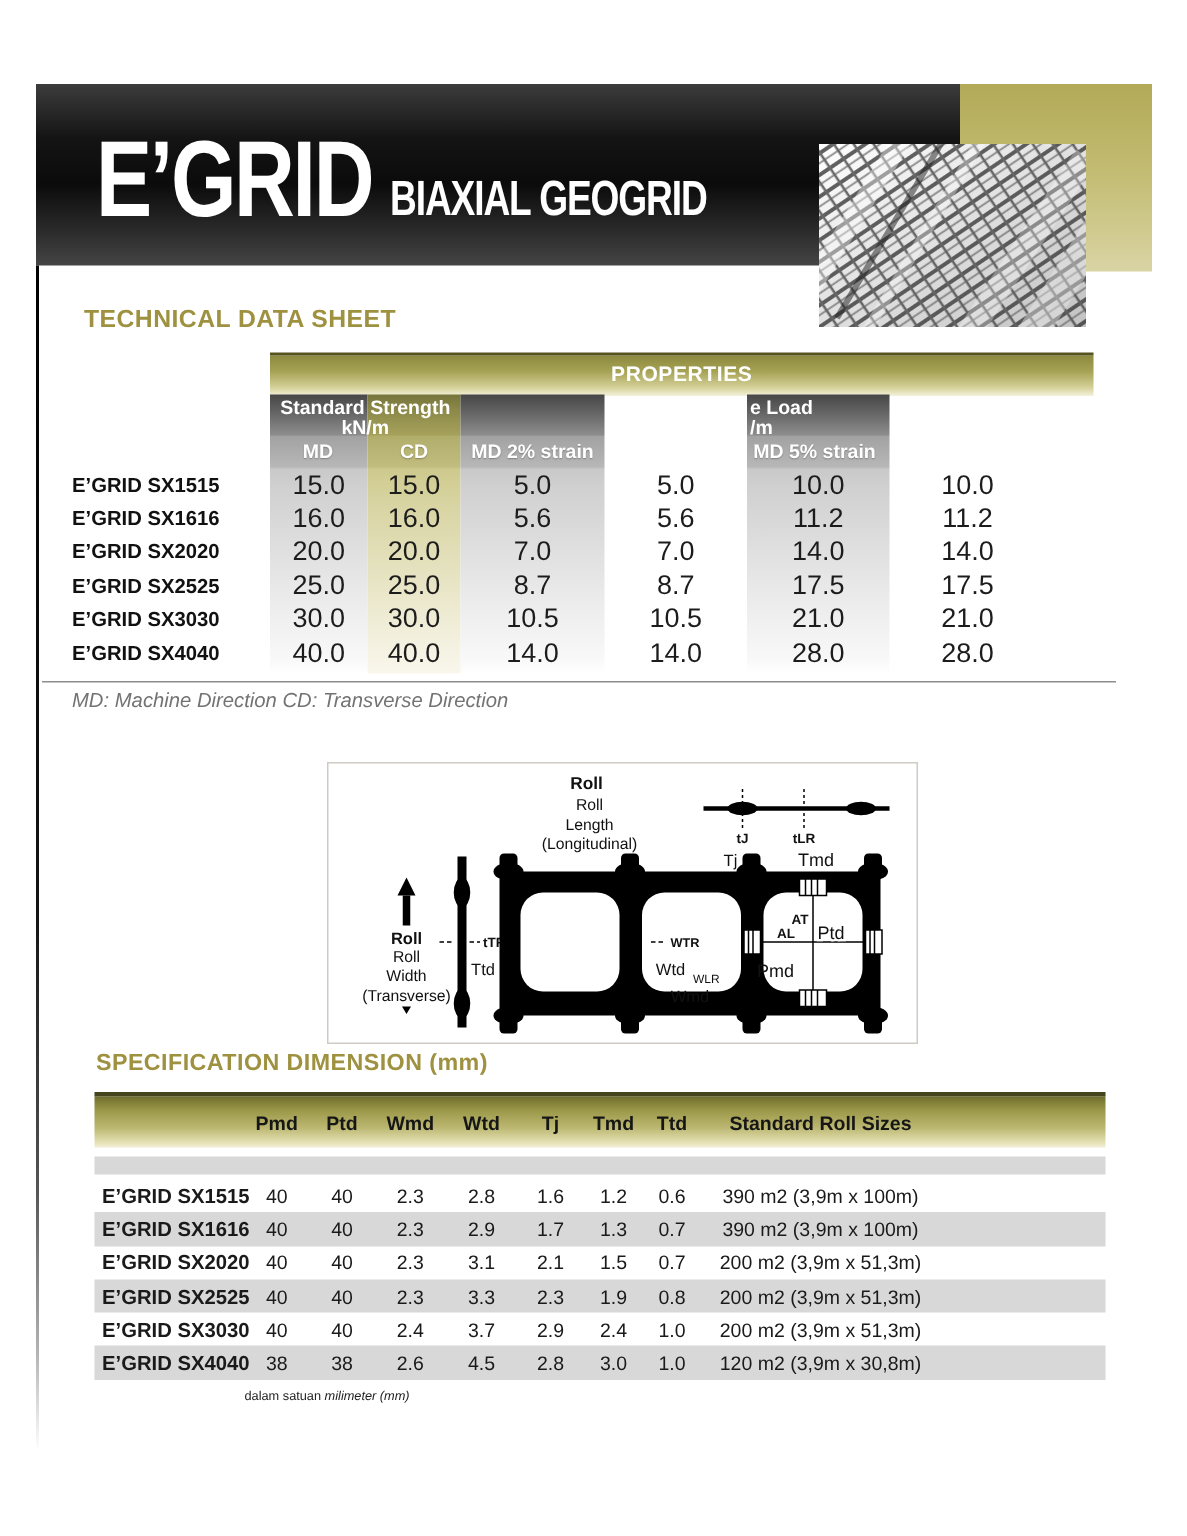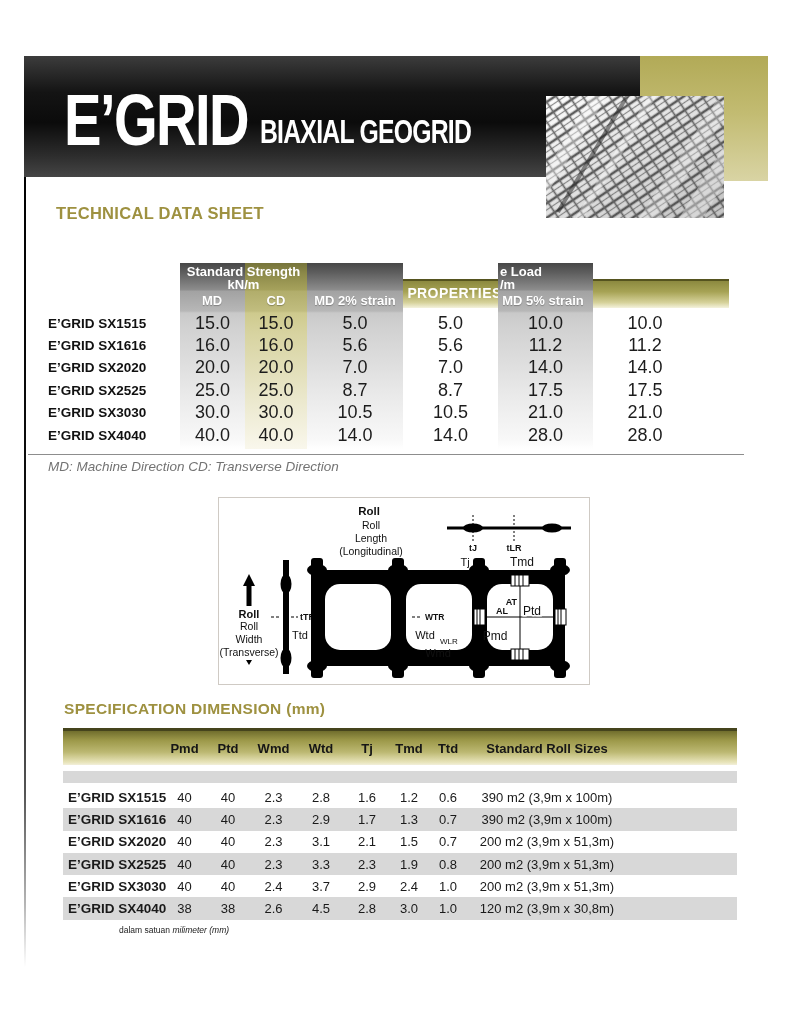--- a/index.html
+++ b/index.html
@@ -21,60 +21,60 @@
 
   .h-olive{position:absolute;font-weight:bold;color:#9e9140;letter-spacing:.3px;white-space:nowrap;}
   .h-tech{left:56px;top:204px;font-size:16.5px;}
   .h-spec{left:64px;top:700px;font-size:15.5px;}
 
   
   .props{position:absolute;left:48px;top:235px;width:700px;height:250px;}
   .pt-bar{position:absolute;left:132px;top:0;width:549px;height:27px;
     background:linear-gradient(180deg,#8c893f 0%,#a7a355 40%,#d6d29b 80%,#f4f2dd 100%);
     border-top:2px solid #55531f;
-    color:#fff;font-weight:bold;font-size:14px;text-align:center;line-height:25px;letter-spacing:.4px;margin-top:44px;}
+    color:#fff;font-weight:bold;font-size:14px;text-align:center;line-height:25px;letter-spacing:.4px;}
   .stripe{position:absolute;top:28px;height:186px;}
   .stripe.grey{background:linear-gradient(180deg,#474747 0px,#5f5f5f 10px,#8d8d8d 27px,#a2a2a2 28px,
     #b7b7b7 48px,#c9c9c9 50px,#d0d0d0 62px,#e9e9e9 130px,#f8f8f8 176px,rgba(255,255,255,0) 186px);}
   .stripe.olive{background:linear-gradient(180deg,#76743b 0px,#8b8848 10px,#a6a25c 27px,#b1ad6b 28px,
     #c1bd7f 48px,#ceca8d 50px,#d7d3a0 70px,#ece9cf 140px,#f9f7ec 186px);}
   .s-md{left:132px;width:65px;} .s-cd{left:197px;width:62px;}
   .s-md2{left:259px;width:96px;} .s-md5{left:450px;width:95px;}
   .pt-group{position:absolute;top:31px;color:#fff;font-weight:bold;font-size:13px;line-height:12.5px;}
   .pt-group-tensile{left:132px;width:127px;text-align:center;}
   .pt-group-load{left:452px;width:90px;text-align:left;}
   .pt-sub{position:absolute;top:58px;transform:translateX(-50%);color:#fff;font-weight:bold;
     font-size:13px;white-space:nowrap;text-shadow:0 1px 1px rgba(0,0,0,.28);}
   .pt-rows{position:absolute;left:0;top:77px;width:649px;}
   .pt-row{display:grid;grid-template-columns:132px 65px 62px 96px 95px 95px 104px;height:22.4px;align-items:center;}
   .pt-label{font-weight:bold;font-size:13.5px;color:#111;white-space:nowrap;}
   .pt-val{text-align:center;font-size:18px;color:#1c1c1c;}
   .pt-rule{position:absolute;left:-20px;top:219px;width:716px;height:1px;background:#8d8d8d;}
   .pt-foot{position:absolute;left:0;top:224px;font-size:13.5px;font-style:italic;color:#737373;white-space:nowrap;}
 
   
-  .diagram{position:absolute;left:218px;top:497px;width:370px;height:186px;background:#fff;
-    border:1px solid #cfcac4;}
+  .diagram{position:absolute;left:218px;top:508px;width:370px;height:186px;background:#fff;
+    border:1px solid #cfcac4;padding-left:22px;}
   .diagram svg{display:block;}
   .dtxt{font-family:"Liberation Sans",sans-serif;fill:#111;}
 
   
   .spec{position:absolute;left:63px;top:728px;width:674px;}
   .st-cols{display:grid;grid-template-columns:100px 43px 44px 47px 48px 44px 40px 38px 160px 1fr;}
   .st-header{height:34px;align-items:center;font-weight:bold;font-size:13px;color:#161616;
     background:linear-gradient(180deg,#706e2d 0%,#9d994a 28%,#bcb872 62%,#e8e4ba 92%,#f2efda 100%);
     border-top:3px solid #45441d;}
   .st-header div{text-align:center;white-space:nowrap;}
   .st-gap{height:6px;} .st-empty{height:12px;background:#d8d8d8;margin-bottom:3px;}
   .st-row{height:22.3px;align-items:center;font-size:13px;color:#1a1a1a;}
   .st-row.alt{background:#d8d8d8;}
   .st-label{font-weight:bold;font-size:13.5px;padding-left:5px;white-space:nowrap;}
   .st-val{text-align:center;}
   .st-roll{text-align:center;white-space:nowrap;}
-  .st-foot{margin-top:5px;margin-left:56px;font-size:8.5px;color:#222;}
+  .st-foot{margin-top:5px;margin-left:100px;font-size:8.5px;color:#222;}
   .st-foot .it{font-style:italic;}
 </style>
 </head>
 <body>
 
 <div class="page">
 
   <div class="olive-square"></div>
   <div class="black-bar"></div>
   <div class="brand-title">E’GRID</div>

